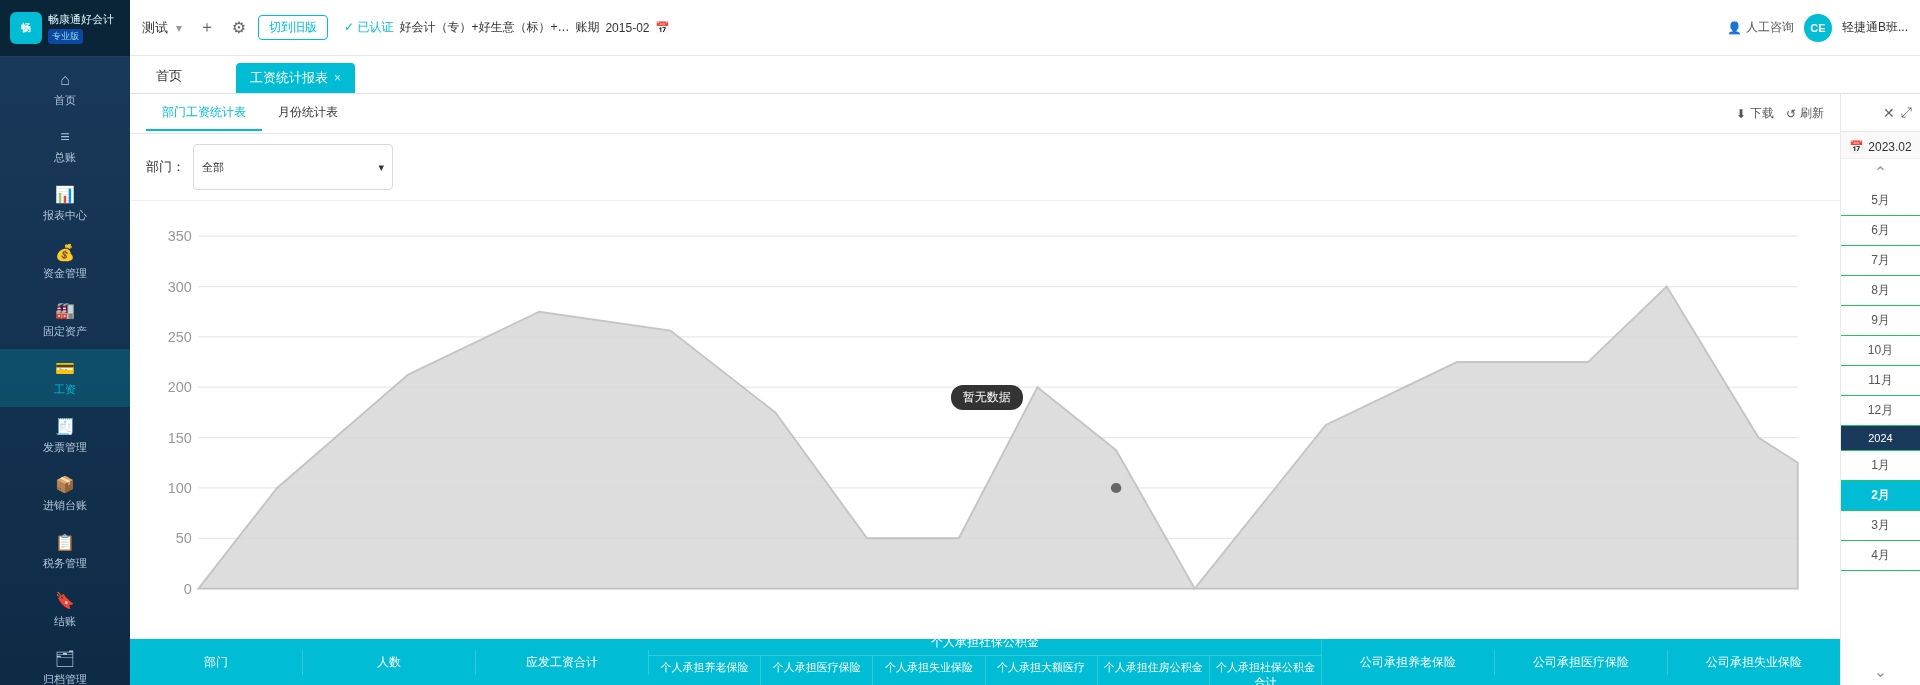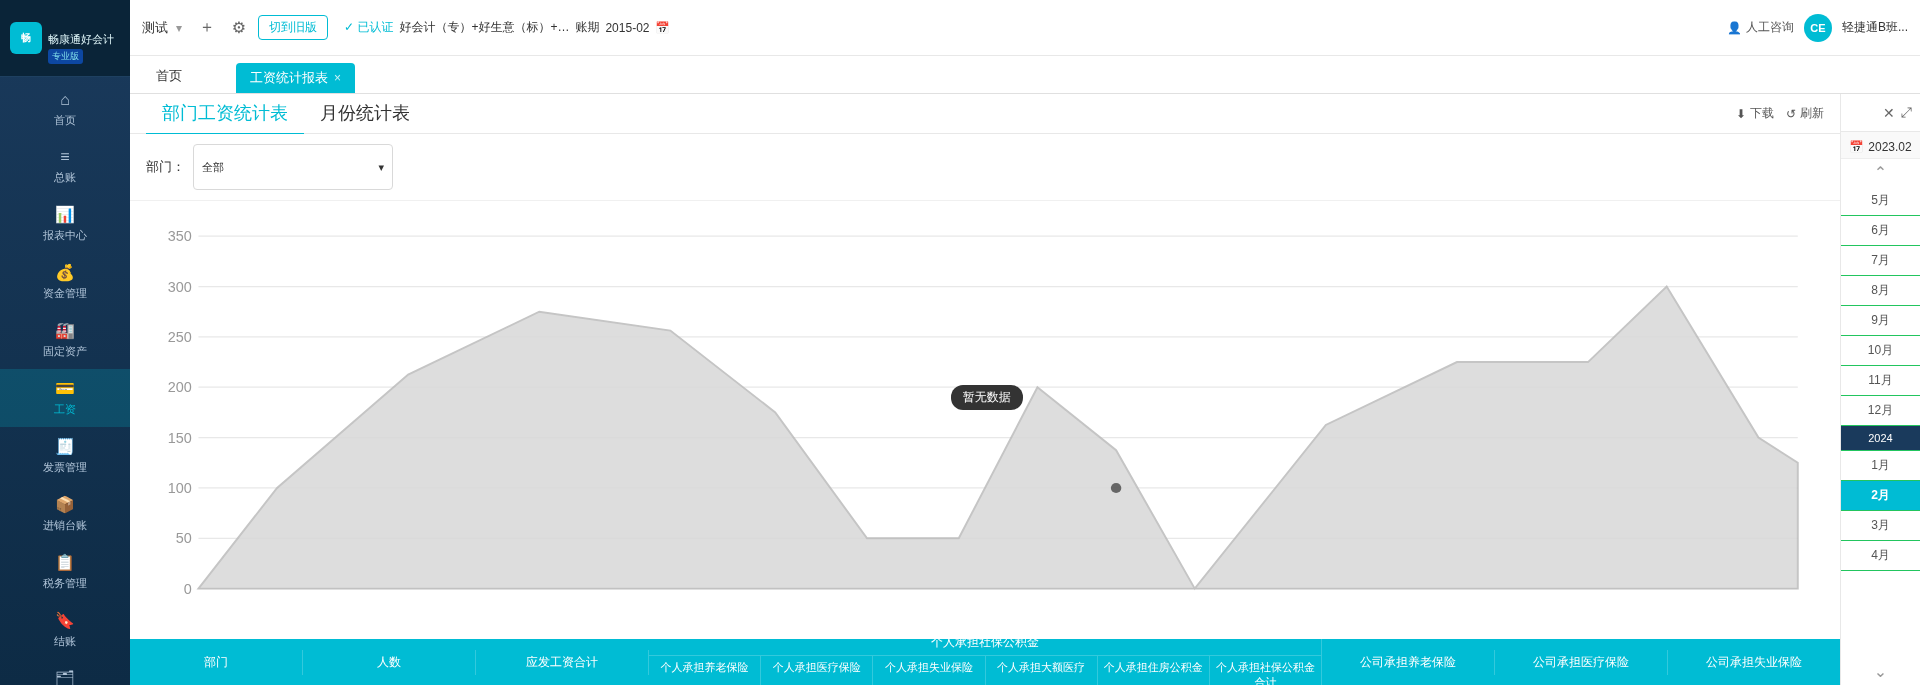--- a/index.html
+++ b/index.html
@@ -129,21 +129,21 @@
       display: flex;
       align-items: center;
       padding: 0 16px;
       gap: 0;
       flex-shrink: 0;
       justify-content: space-between;
     }
     .subtab-left { display: flex; gap: 0; }
     .subtab {
       padding: 8px 16px;
-      font-size: 18px;
+      font-size: 12px;
       cursor: pointer;
       color: #333;
       border-bottom: 2px solid transparent;
     }
     .subtab.active {
       color: #00bcd4;
       border-bottom: 2px solid #00bcd4;
       font-weight: 500;
     }
     .subtab-actions { display: flex; align-items: center; gap: 12px; }
@@ -304,21 +304,21 @@
     
     .chart-svg { width: 100%; height: 100%; }
   </style>
 </head>
 <body>
 
 <div class="sidebar">
   <div class="sidebar-logo">
     <div class="logo-icon">畅</div>
     <div>
-      <div style="font-size:11px;color:#e0f7fa;margin-top:20px;">畅康通好会计</div>
+      <div style="font-size:11px;color:#e0f7fa;">畅康通好会计</div>
       <div class="logo-badge">专业版</div>
     </div>
   </div>
   <nav class="sidebar-nav">
     <div class="nav-item">
       <span class="nav-item-icon">⌂</span>
       <span class="nav-item-label">首页</span>
     </div>
     <div class="nav-item">
       <span class="nav-item-icon">≡</span>

